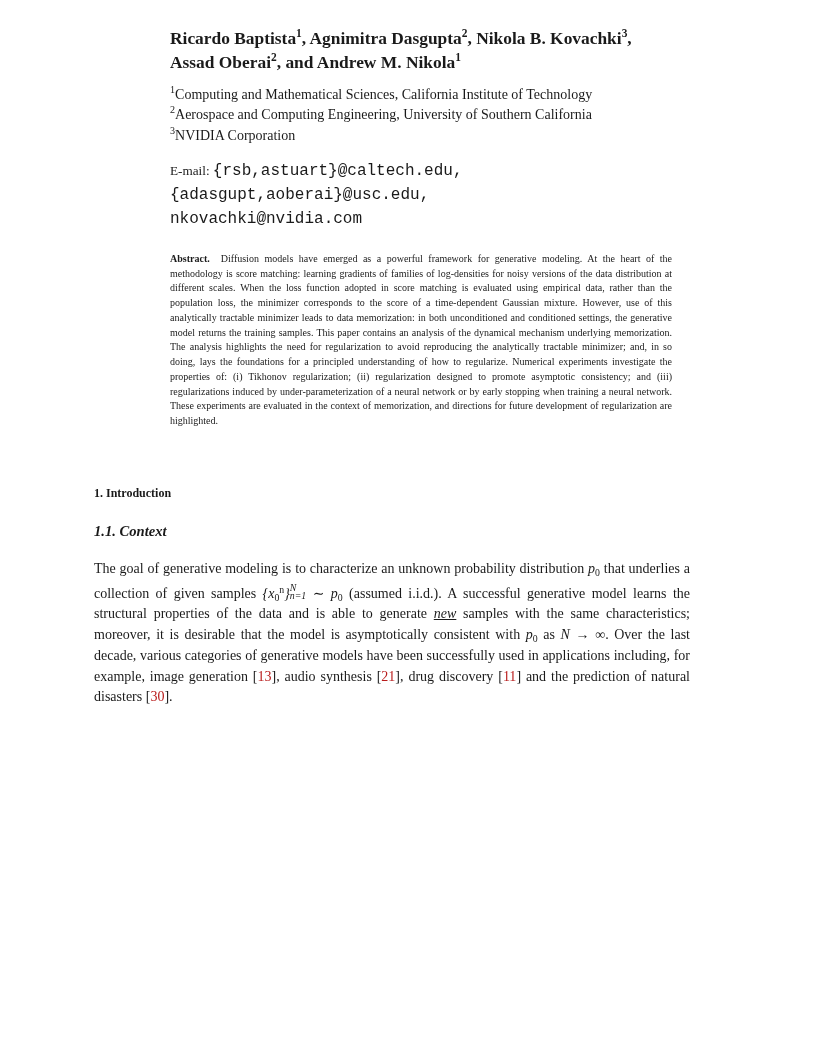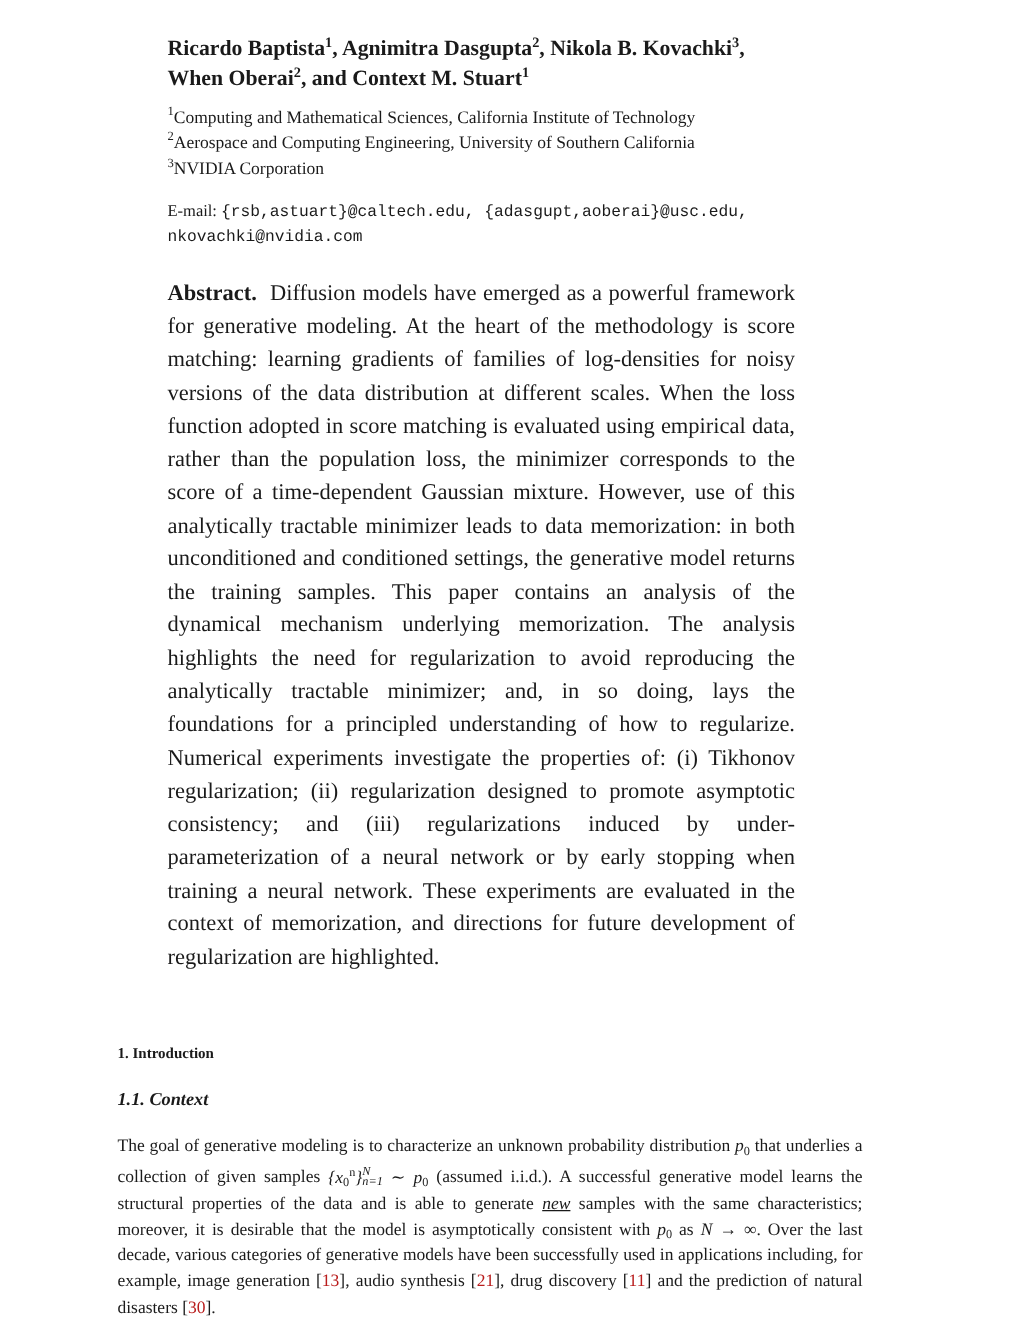--- a/index.html
+++ b/index.html
@@ -37,21 +37,21 @@
   .title {
     margin: 0;
     padding-top: 186px;
     font-size: 24.2px;
     font-weight: bold;
     line-height: 1.29;
     letter-spacing: -0.1px;
   }
 
   .authors-block {
-    margin-left: 40px;
+    margin-left: 76px;
     width: 500px;
   }
 
   .authors {
     margin: 0;
     padding-top: 26px;
     font-size: 17.4px;
     font-weight: bold;
     line-height: 1.38;
   }
@@ -66,28 +66,28 @@
   .affiliations sup { font-size: 0.72em; vertical-align: super; line-height: 0; }
 
   .email-line {
     margin: 0;
     padding-top: 13px;
     font-size: 13.2px;
     line-height: 1.5;
   }
   .email-line .mono {
     font-family: "Liberation Mono", "DejaVu Sans Mono", monospace;
-    font-size: 13px;
+    font-size: 16px;
   }
 
   .abstract {
     margin: 0;
     padding-top: 21px;
     width: 502px;
-    font-size: 18px;
+    font-size: 10px;
     line-height: 1.475;
     text-align: justify;
     text-justify: inter-word;
     hyphens: none;
   }
   .abstract .abstract-label {
     font-weight: bold;
   }
 
   .section-heading {
@@ -139,21 +139,21 @@
 
 <div class="arxiv-stamp">
   
 </div>
 
 <div class="page">
 
 
   <div class="authors-block">
 
-    <p class="authors"><span>Ricardo Baptista</span><sup>1</sup><span>, Agnimitra Dasgupta</span><sup>2</sup><span>, Nikola B. Kovachki</span><sup>3</sup><span>,</span><br><span>When Oberai</span><sup>2</sup><span>, and Context M. Stuart</span><sup>1</sup></p>
+    <p class="authors"><span>Ricardo Baptista</span><sup>1</sup><span>, Agnimitra Dasgupta</span><sup>2</sup><span>, Nikola B. Kovachki</span><sup>3</sup><span>,</span><br><span>Assad Oberai</span><sup>2</sup><span>, and Andrew M. Nikola</span><sup>1</sup></p>
 
     <p class="affiliations"><sup>1</sup><span>Computing and Mathematical Sciences, California Institute of Technology</span><br><sup>2</sup><span>Aerospace and Computing Engineering, University of Southern California</span><br><sup>3</sup><span>NVIDIA Corporation</span></p>
 
     <p class="email-line"><span>E-mail:</span> <span class="mono">{rsb,astuart}@caltech.edu, {adasgupt,aoberai}@usc.edu,</span><br><span class="mono">nkovachki@nvidia.com</span></p>
 
     <p class="abstract"><span class="abstract-label">Abstract.</span>&nbsp;&nbsp;<span>Diffusion models have emerged as a powerful framework for generative modeling. At the heart of the methodology is score matching: learning gradients of families of log-densities for noisy versions of the data distribution at different scales. When the loss function adopted in score matching is evaluated using empirical data, rather than the population loss, the minimizer corresponds to the score of a time-dependent Gaussian mixture. However, use of this analytically tractable minimizer leads to data memorization: in both unconditioned and conditioned settings, the generative model returns the training samples. This paper contains an analysis of the dynamical mechanism underlying memorization. The analysis highlights the need for regularization to avoid reproducing the analytically tractable minimizer; and, in so doing, lays the foundations for a principled understanding of how to regularize. Numerical experiments investigate the properties of: (i) Tikhonov regularization; (ii) regularization designed to promote asymptotic consistency; and (iii) regularizations induced by under-parameterization of a neural network or by early stopping when training a neural network. These experiments are evaluated in the context of memorization, and directions for future development of regularization are highlighted.</span></p>
 
   </div>
 
   <h2 class="section-heading">1. Introduction</h2>

